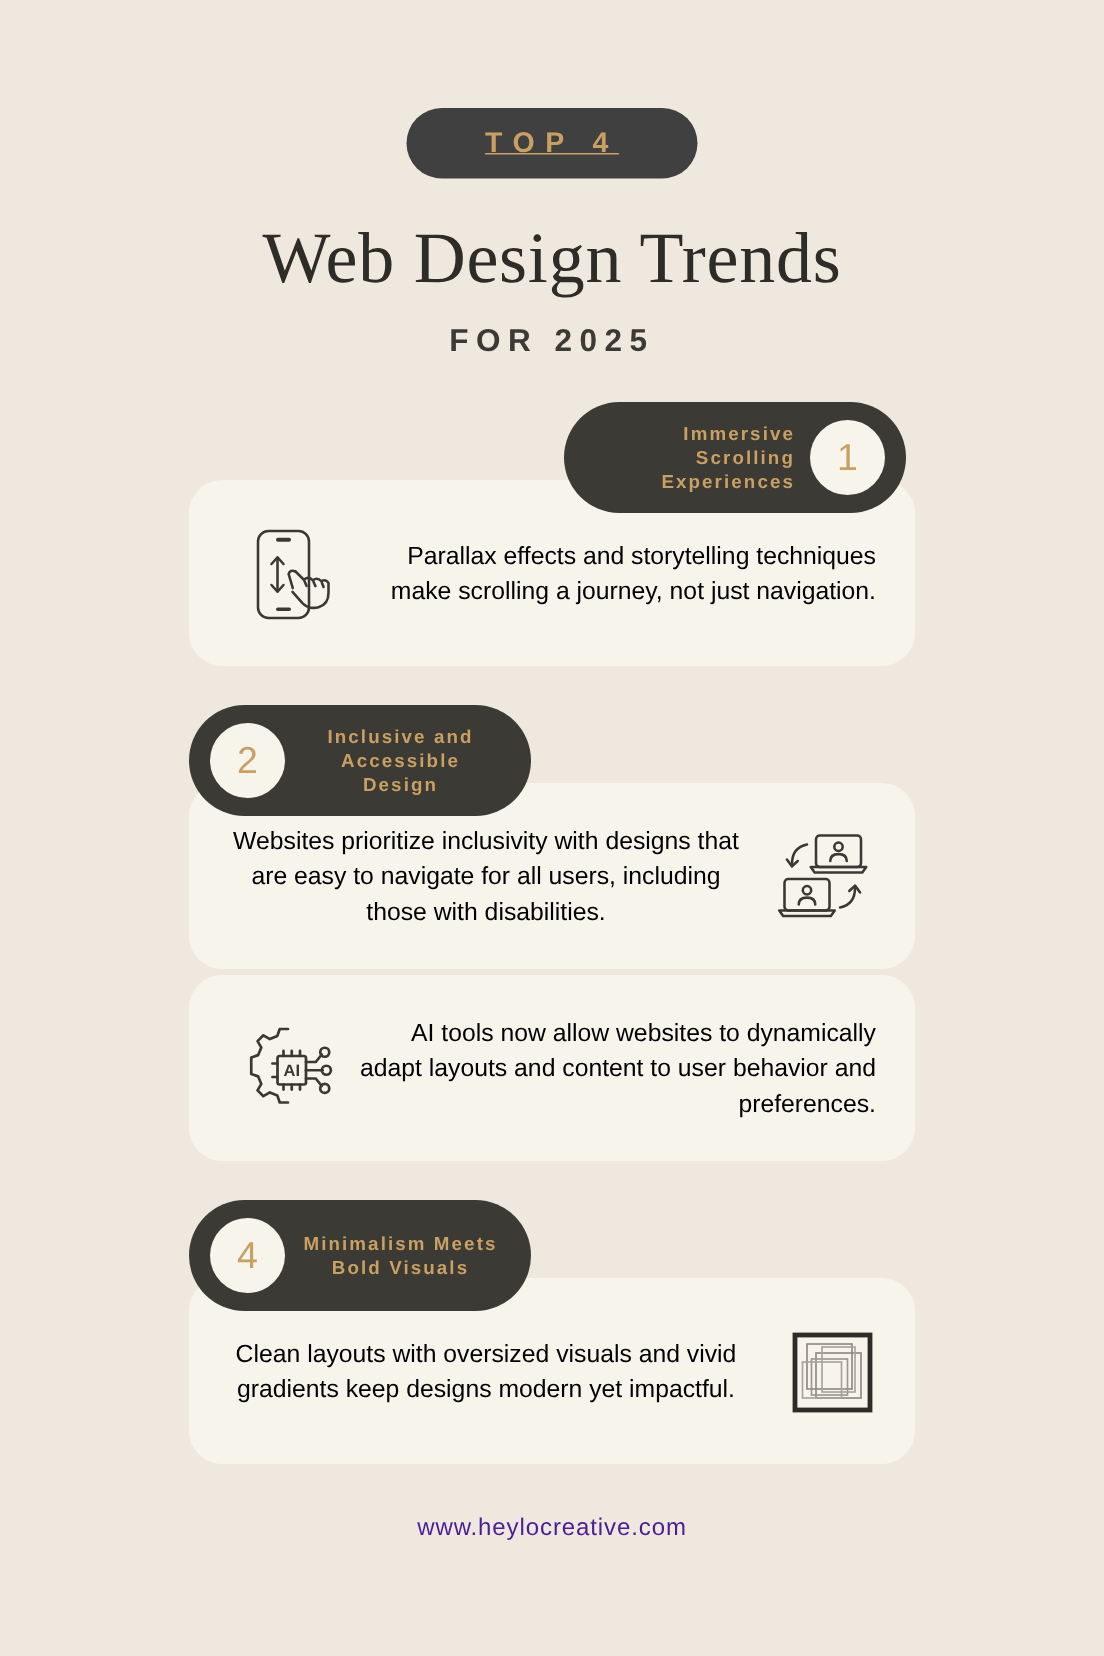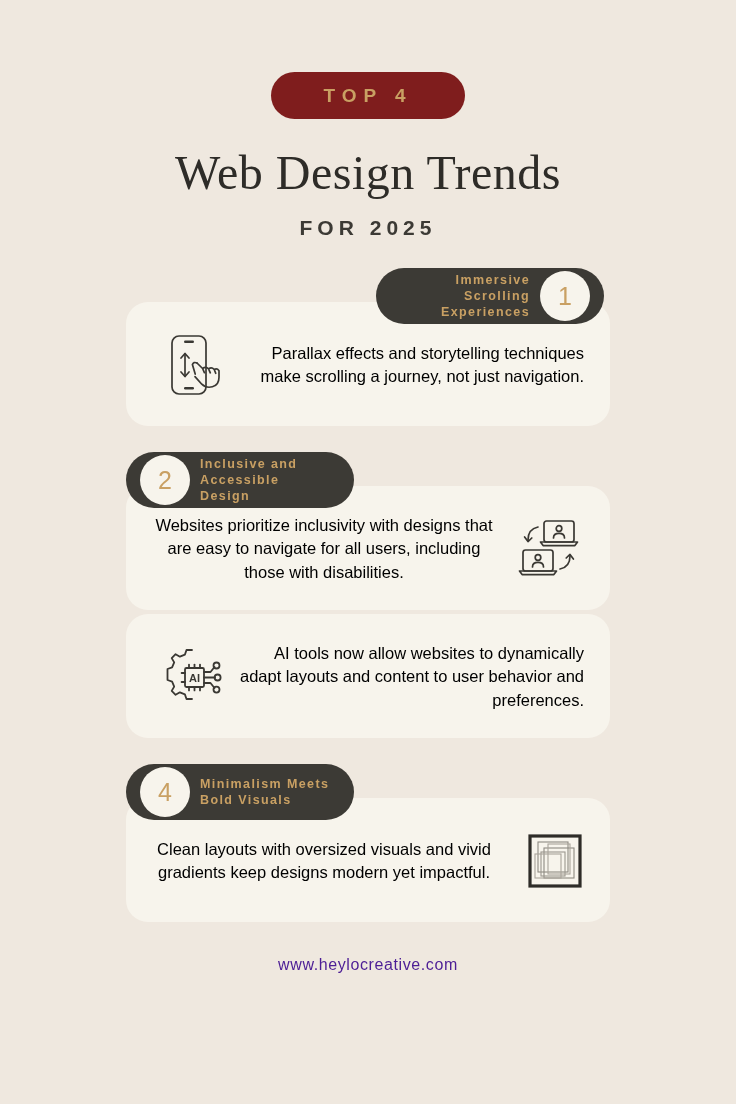--- a/index.html
+++ b/index.html
@@ -20,28 +20,29 @@
   }
 
   
   .header {
     padding-top: 72px;
     text-align: center;
   }
 
   .top-pill {
     display: inline-block;
-    background: #7f1d1d;
+    background: #404040;
     color: #C9A063;
     border-radius: 40px;
     padding: 14px 52px;
     font-size: 19px;
     font-weight: bold;
     letter-spacing: 7px;
     line-height: 1;
+    text-decoration: underline;
   }
 
   .main-title {
     margin-top: 26px;
     font-family: "Liberation Serif", serif;
     font-weight: normal;
     font-size: 48px;
     color: #2E2C28;
     letter-spacing: 0.5px;
   }
@@ -63,21 +64,21 @@
   .card {
     position: relative;
     width: 736px;
   }
 
   
   .card-head {
     position: relative;
     z-index: 3;
     background: #3C3A35;
-    height: 56px;
+    height: 74px;
     width: 228px;
     display: flex;
     align-items: center;
     gap: 10px;
   }
 
   .card.right .card-head {
     margin-left: 376px;
     border-radius: 38px 38px 38px 38px;
     padding: 0 14px 0 20px;
@@ -107,21 +108,21 @@
   }
 
   .card-title {
     color: #C9A063;
     font-size: 12.5px;
     font-weight: bold;
     letter-spacing: 1.4px;
     line-height: 1.28;
   }
   .card.right .card-title { text-align: right; }
-  .card.left  .card-title { text-align: left; }
+  .card.left  .card-title { text-align: center; }
 
   
   .card-body {
     position: relative;
     z-index: 1;
     margin-top: -22px;
     background: #F7F4EC;
     border-radius: 22px;
     display: flex;
     align-items: center;

